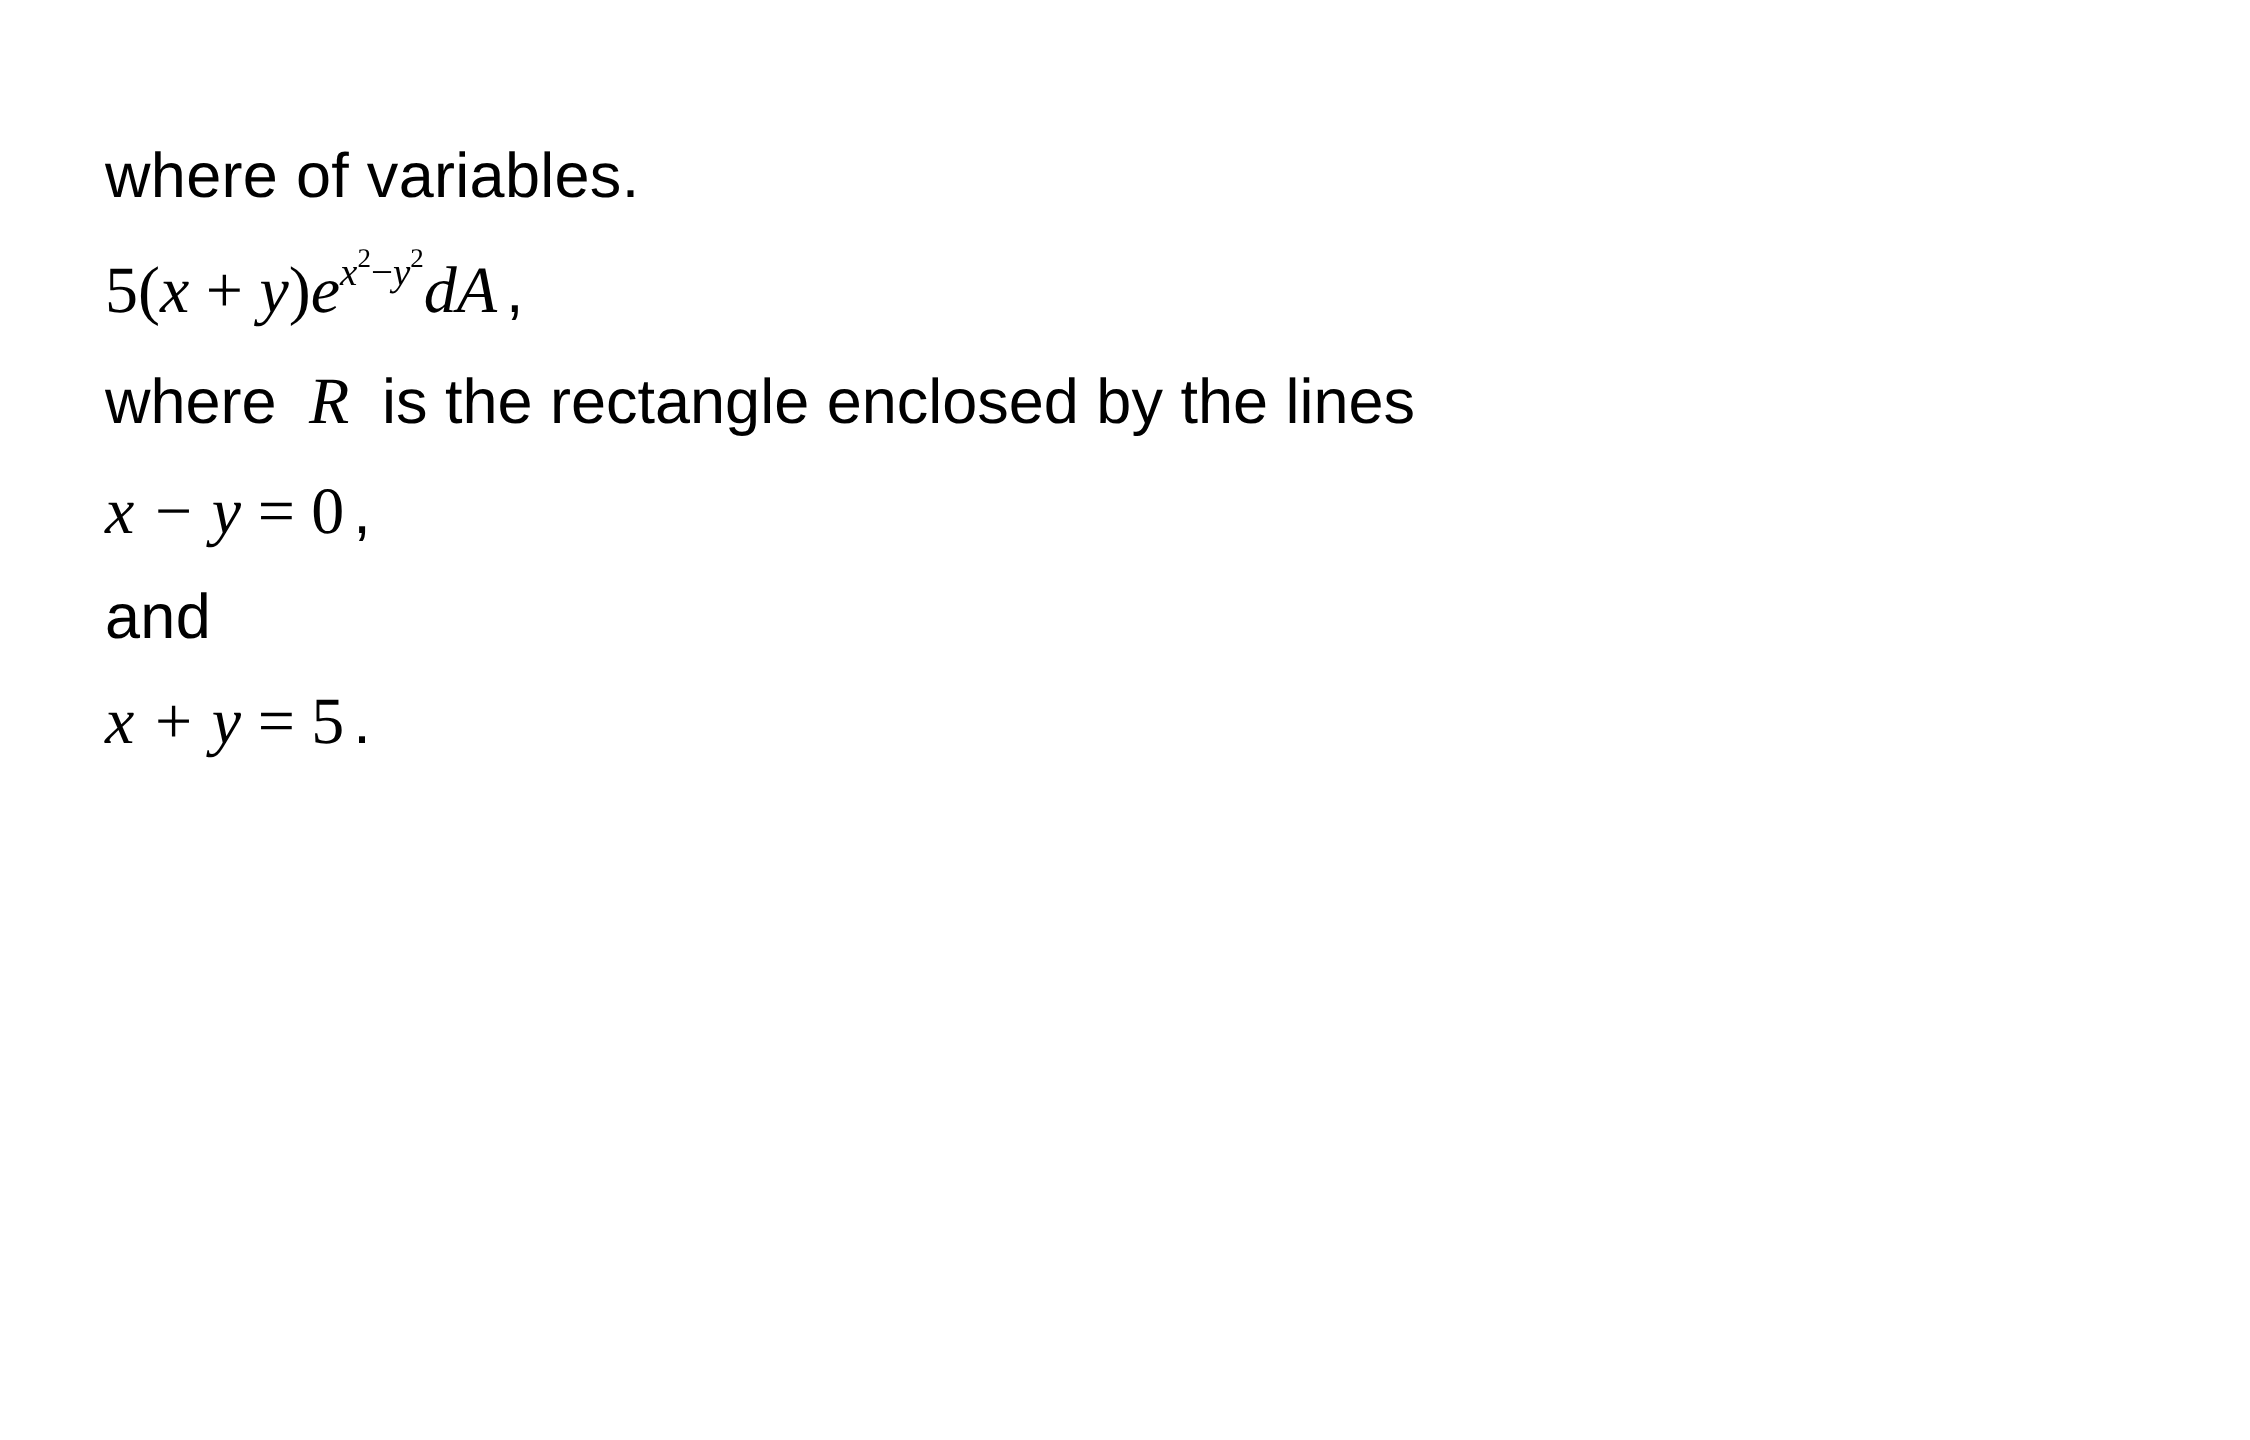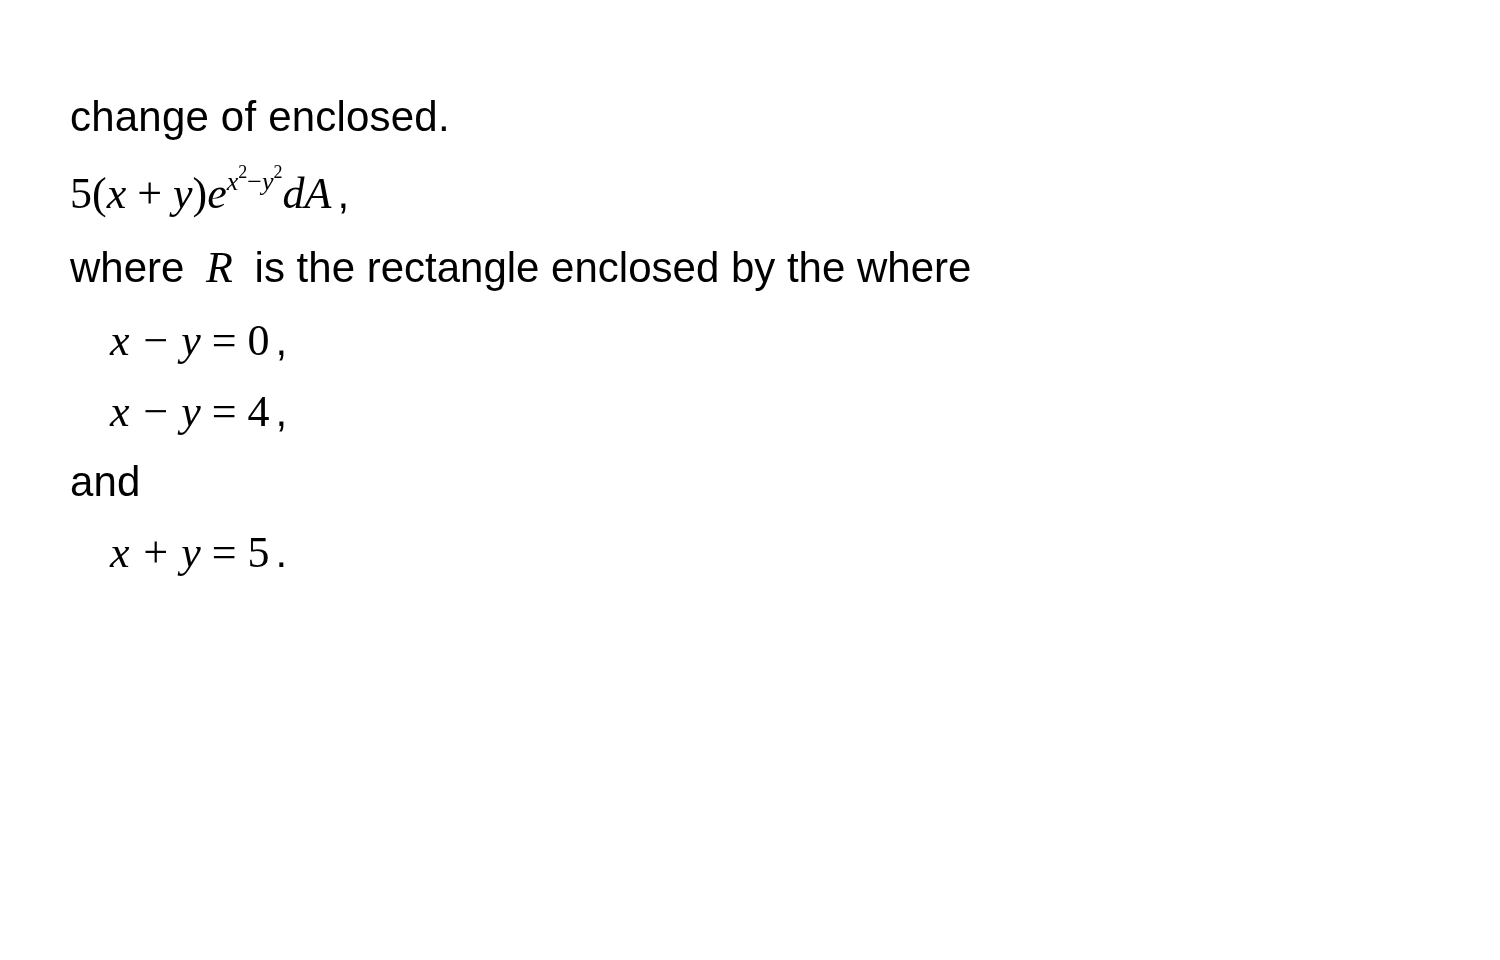--- a/index.html
+++ b/index.html
@@ -38,21 +38,20 @@
     white-space: nowrap;
     padding-top: 6px;
   }
   .mathblock .rm { font-style: normal; }
   .mathblock2 {
     font-family: "Times New Roman", Times, serif;
     font-style: italic;
     font-size: 44px;
     line-height: 1.62;
     white-space: nowrap;
-    margin-left: 40px;
   }
   .mathblock2 .rm { font-style: normal; }
   .comma {
     font-family: Arial, Helvetica, sans-serif;
     font-style: normal;
     font-size: 42px;
     padding-left: 6px;
   }
   .period {
     font-family: Arial, Helvetica, sans-serif;
@@ -73,37 +72,34 @@
     font-style: italic;
     font-size: 44px;
     padding: 0 10px;
   }
 </style>
 </head>
 <body>
 
 <div class="container">
 
-  <div class="line">change of enclosed.</div>
+  <div class="line">where of variables.</div>
 
   <div class="mathblock">
     <span class="rm">5</span><span class="rm">(</span><span>x</span><span class="rm"> + </span><span>y</span><span class="rm">)</span><span>e</span><span class="sup"><span>x</span><span class="supsup rm">2</span><span class="rm">−</span><span>y</span><span class="supsup rm">2</span></span><span>d</span><span>A</span><span class="comma">,</span>
   </div>
 
   <div class="inline-mix">
-    <span class="txt">where </span><span class="mth">R</span><span class="txt"> is the rectangle enclosed by the where</span>
+    <span class="txt">where </span><span class="mth">R</span><span class="txt"> is the rectangle enclosed by the lines</span>
   </div>
 
   <div class="mathblock2">
     <span>x − y</span><span class="rm"> = </span><span class="rm">0</span><span class="comma">,</span>
   </div>
 
-  <div class="mathblock2">
-    <span>x − y</span><span class="rm"> = </span><span class="rm">4</span><span class="comma">,</span>
-  </div>
 
 
   <div class="line">and</div>
 
   <div class="mathblock2">
     <span>x + y</span><span class="rm"> = </span><span class="rm">5</span><span class="period">.</span>
   </div>
 
 </div>
 

